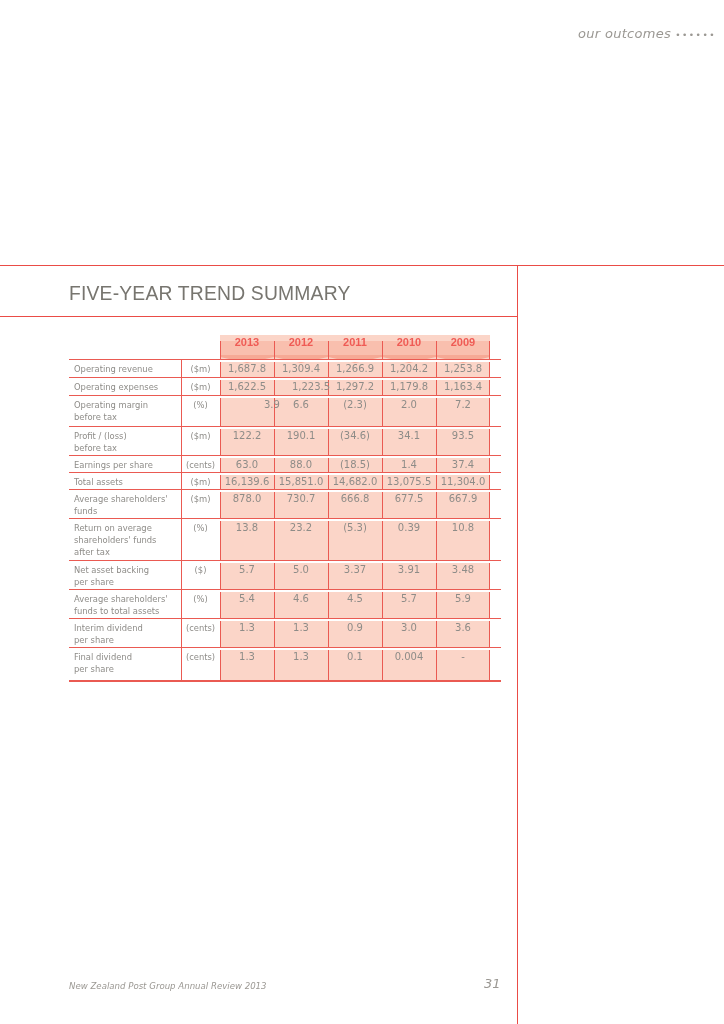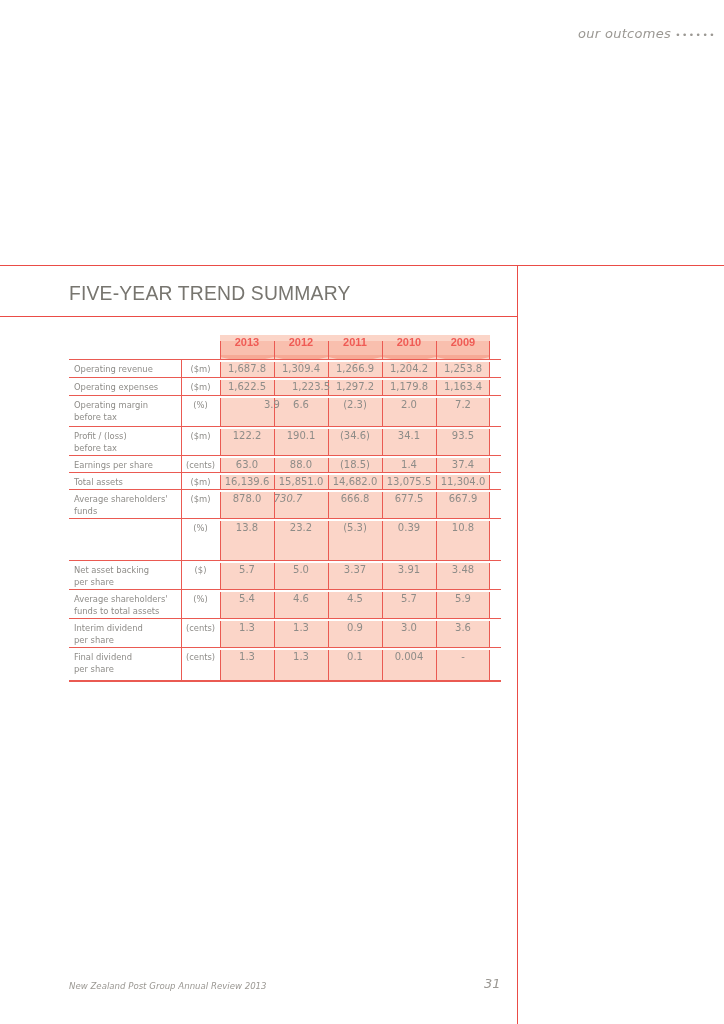--- a/index.html
+++ b/index.html
@@ -171,27 +171,30 @@
       <div class="val" style="left: 259px;">14,682.0</div>
       <div class="val" style="left: 313px;">13,075.5</div>
       <div class="val" style="left: 367px;">11,304.0</div>
     </div>
     <div class="row-white-line" style="top: 138px;"></div>
     <div class="row" style="top: 154px; height: 29px;">
       <div class="label">Average shareholders'
 funds</div>
       <div class="unit">($m)</div>
       <div class="val" style="left: 151px;">878.0</div>
-      <div class="val" style="left: 192px; font-style: italic;">730.7</div>
+      <div class="val" style="left: 205px;">730.7</div>
       <div class="val" style="left: 259px;">666.8</div>
       <div class="val" style="left: 313px;">677.5</div>
       <div class="val" style="left: 367px;">667.9</div>
     </div>
     <div class="row-white-line" style="top: 155px;"></div>
     <div class="row" style="top: 183px; height: 42px;">
+      <div class="label">Return on average
+shareholders' funds
+after tax</div>
       <div class="unit">(%)</div>
       <div class="val" style="left: 151px;">13.8</div>
       <div class="val" style="left: 205px;">23.2</div>
       <div class="val" style="left: 259px;">(5.3)</div>
       <div class="val" style="left: 313px;">0.39</div>
       <div class="val" style="left: 367px;">10.8</div>
     </div>
     <div class="row-white-line" style="top: 184px;"></div>
     <div class="row" style="top: 225px; height: 43px;">
       <div class="label">Net asset backing

